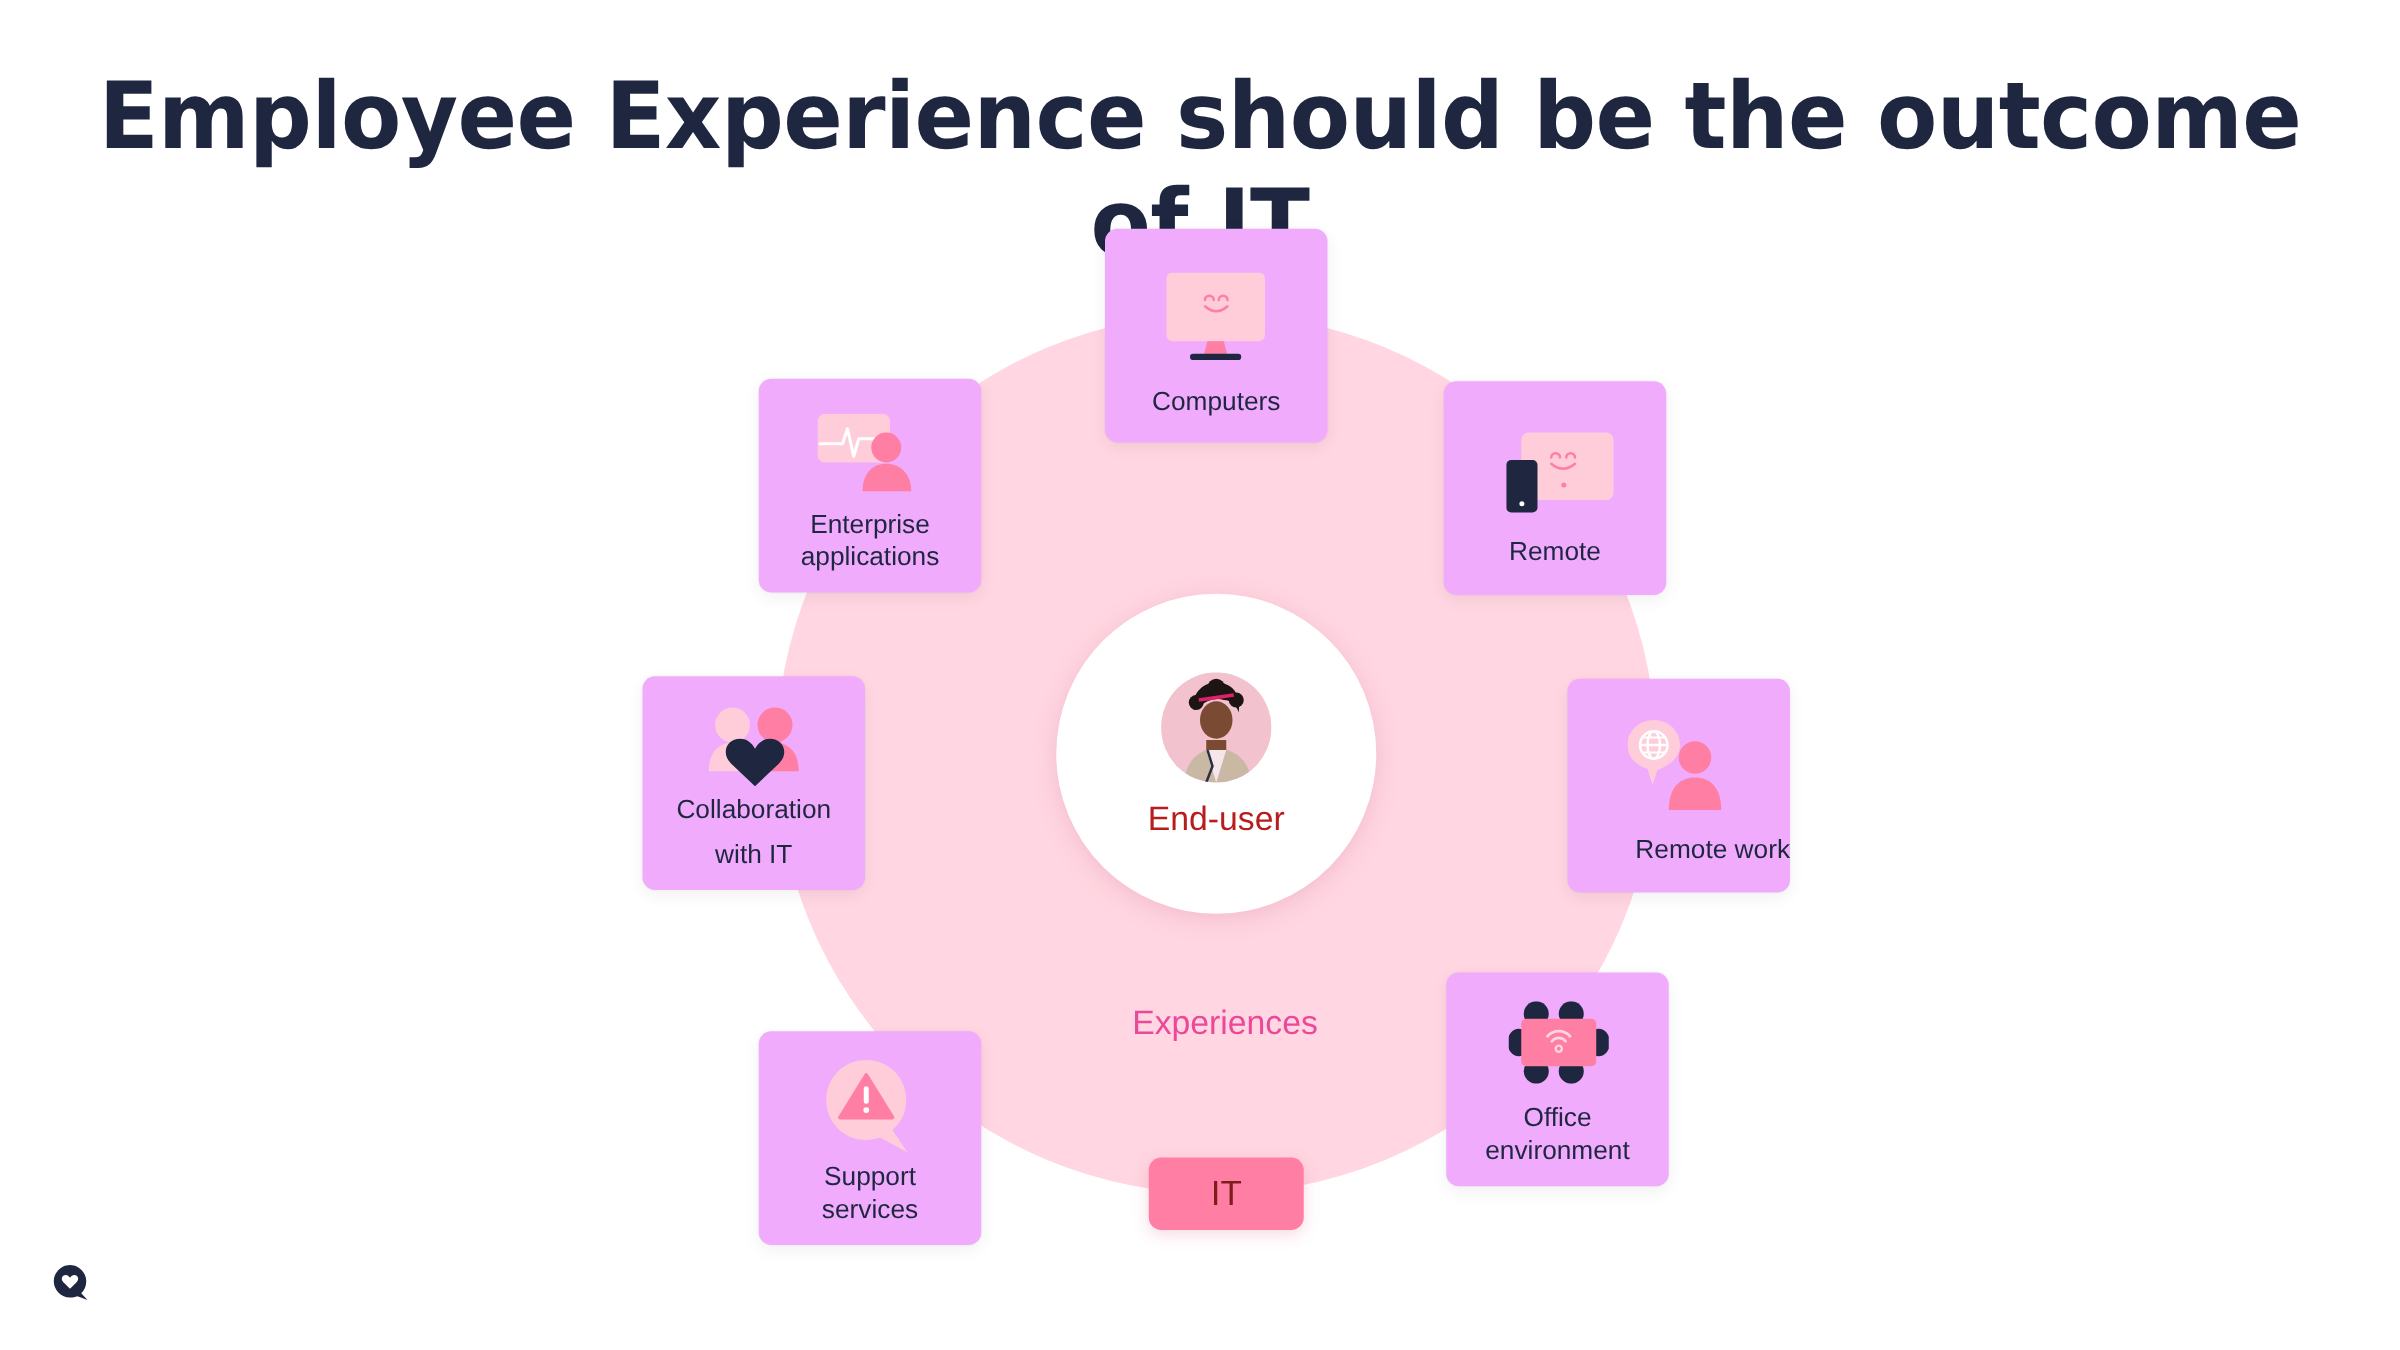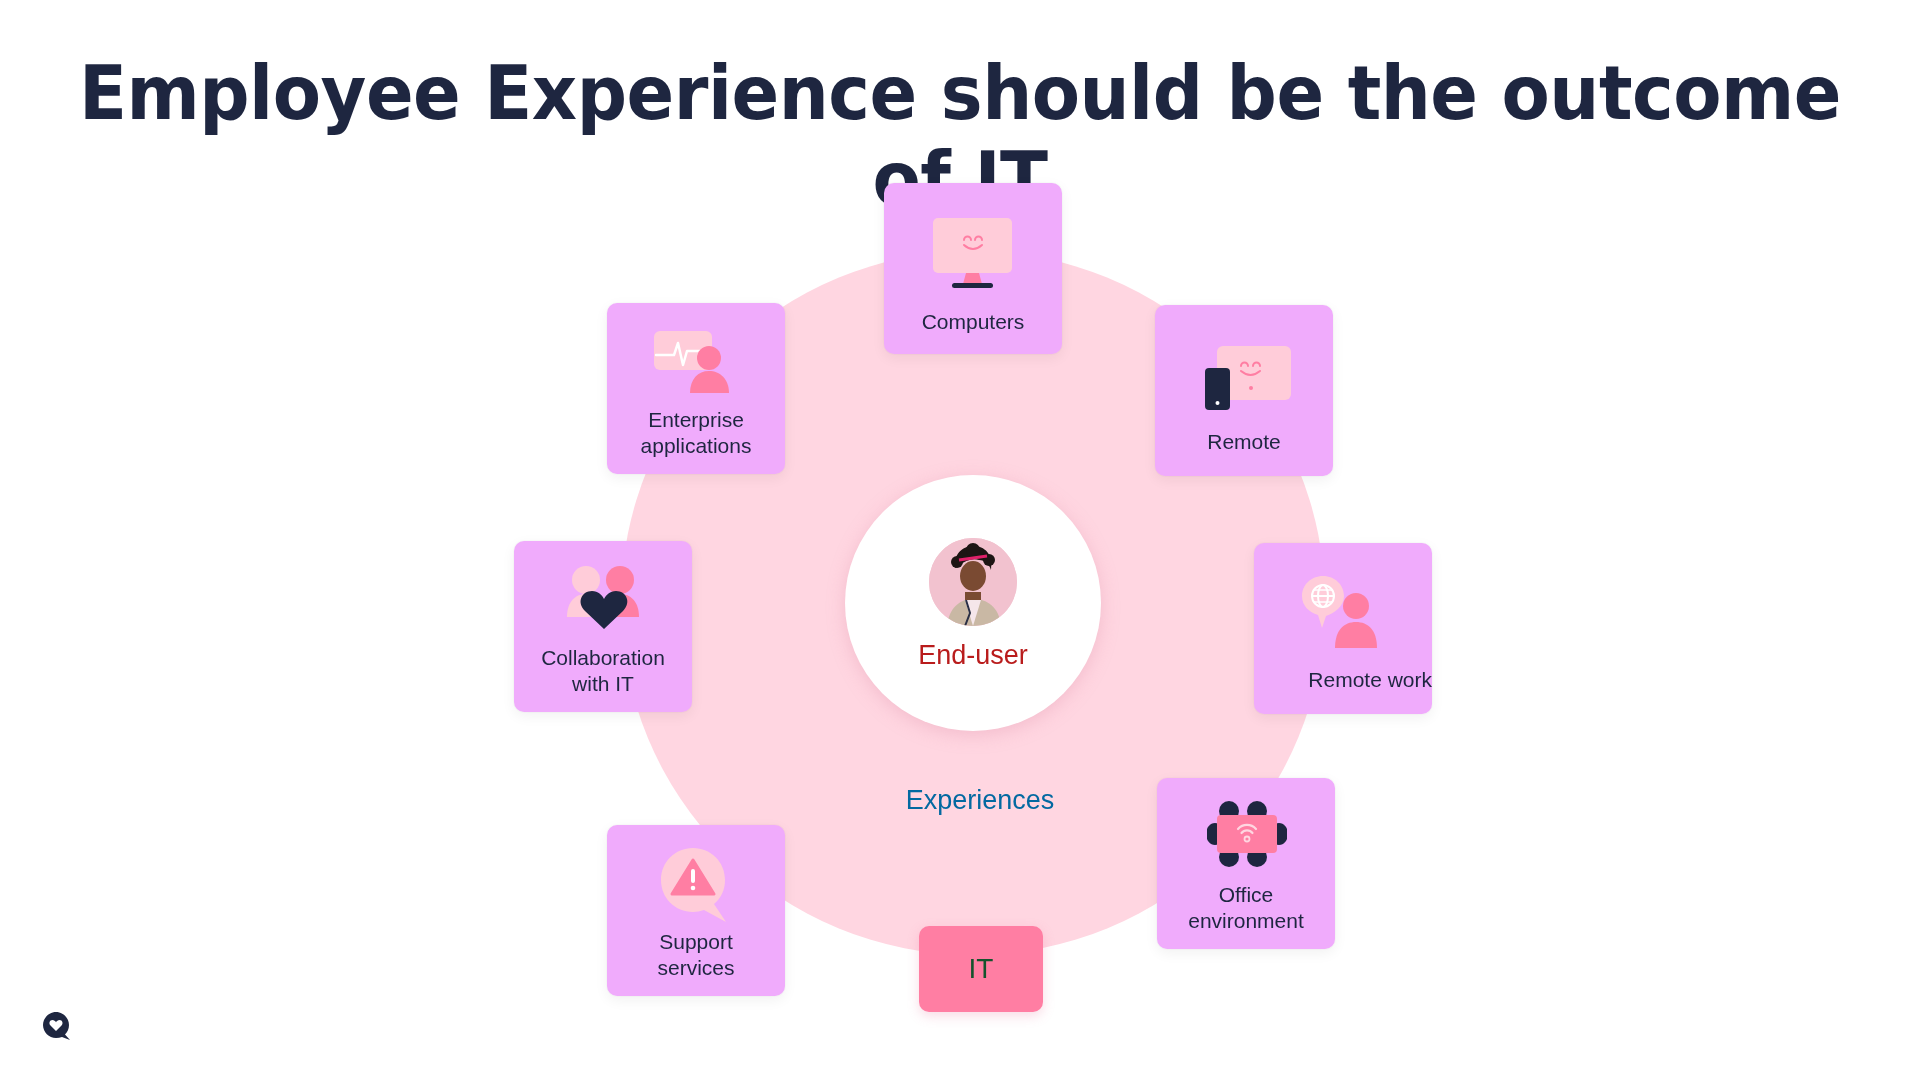--- a/index.html
+++ b/index.html
@@ -24,26 +24,26 @@
   }
   .avatar {
     position: absolute; left: 929px; top: 538px; width: 88px; height: 88px;
     border-radius: 50%; background: #f3c3d0; overflow: hidden;
   }
   .center-label {
     position: absolute; left: 845px; top: 640px; width: 256px; text-align: center;
     font-size: 27px; font-weight: 500; color: #b91c1c;
   }
   .experiences-label {
-    position: absolute; left: 860px; top: 785px; width: 240px; text-align: center;
-    font-size: 27px; font-weight: 500; color: #0369a1;
+    position: absolute; left: 860px; top: 803px; width: 240px; text-align: center;
+    font-size: 27px; font-weight: 500; color: #ec4899;
   }
   .it-button {
-    position: absolute; left: 919px; top: 926px; width: 124px; height: 86px;
-    border-radius: 10px; background: #ff7ea3; color: #14532d;
+    position: absolute; left: 919px; top: 926px; width: 124px; height: 58px;
+    border-radius: 10px; background: #ff7ea3; color: #7f1d1d;
     font-size: 28px; display: flex; align-items: center; justify-content: center;
     box-shadow: 0 4px 12px rgba(230, 110, 150, 0.25);
   }
 
   .card {
     position: absolute; width: 178px; height: 171px;
     background: #f0abfc; border-radius: 10px;
     box-shadow: 0 4px 14px rgba(0, 0, 0, 0.06), 0 0 0 1px rgba(0,0,0,0.015);
   }
   .card .icon { position: absolute; left: 0; top: 0; width: 178px; height: 110px; }
@@ -129,21 +129,21 @@
 <div class="card" style="left:514px; top:541px;">
   <div class="icon">
     <svg style="left:52px; top:24px;" width="78" height="64" viewBox="0 0 78 64">
       <circle cx="20" cy="15" r="14" fill="#ffccd9"></circle>
       <path d="M1 52 C1 36 10 29 20 29 C30 29 39 36 39 52 Z" fill="#ffccd9"></path>
       <circle cx="54" cy="15" r="14" fill="#ff7ea3"></circle>
       <path d="M35 52 C35 36 44 29 54 29 C64 29 73 36 73 52 Z" fill="#ff7ea3"></path>
       <path d="M38 64 L19 46 C10 37 16 26 26 26 C32 26 36 30 38 34 C40 30 44 26 50 26 C60 26 66 37 57 46 Z" fill="#1e2640"></path>
     </svg>
   </div>
-  <div class="label" style="top:104px;">Collaboration</div>
+  <div class="label" style="top:94px;">Collaboration</div>
   <div class="label" style="top:130px;">with IT</div>
 </div>
 
 <div class="card" style="left:1254px; top:543px;">
   <div class="icon">
     <svg style="left:48px; top:33px;" width="76" height="74" viewBox="0 0 76 74">
       <path d="M21 0 C33 0 42 9 42 20 C42 31 32 37 24 40 L20 52 L16 39 C7 36 0 30 0 20 C0 9 9 0 21 0 Z" fill="#ffccd9"></path>
       <circle cx="21" cy="20" r="11" stroke="#ffffff" stroke-width="2" fill="none"></circle>
       <ellipse cx="21" cy="20" rx="5" ry="11" stroke="#ffffff" stroke-width="2" fill="none"></ellipse>
       <line x1="10" y1="20" x2="32" y2="20" stroke="#ffffff" stroke-width="2"></line>

